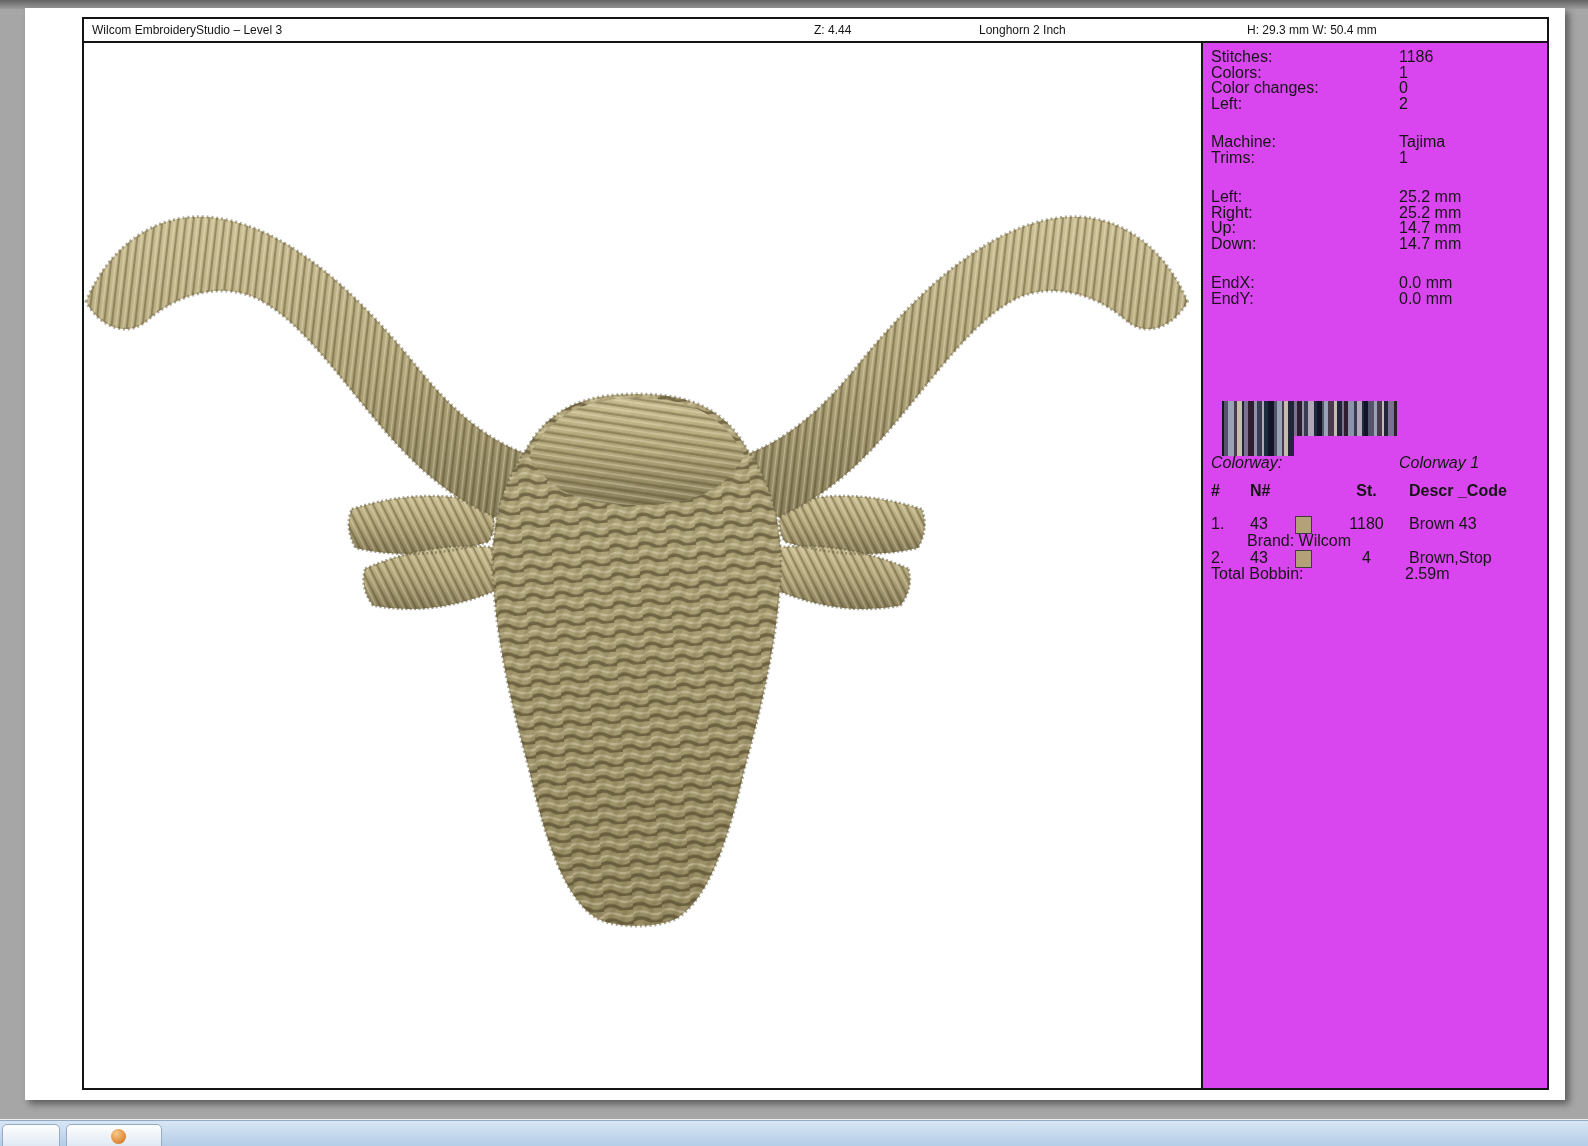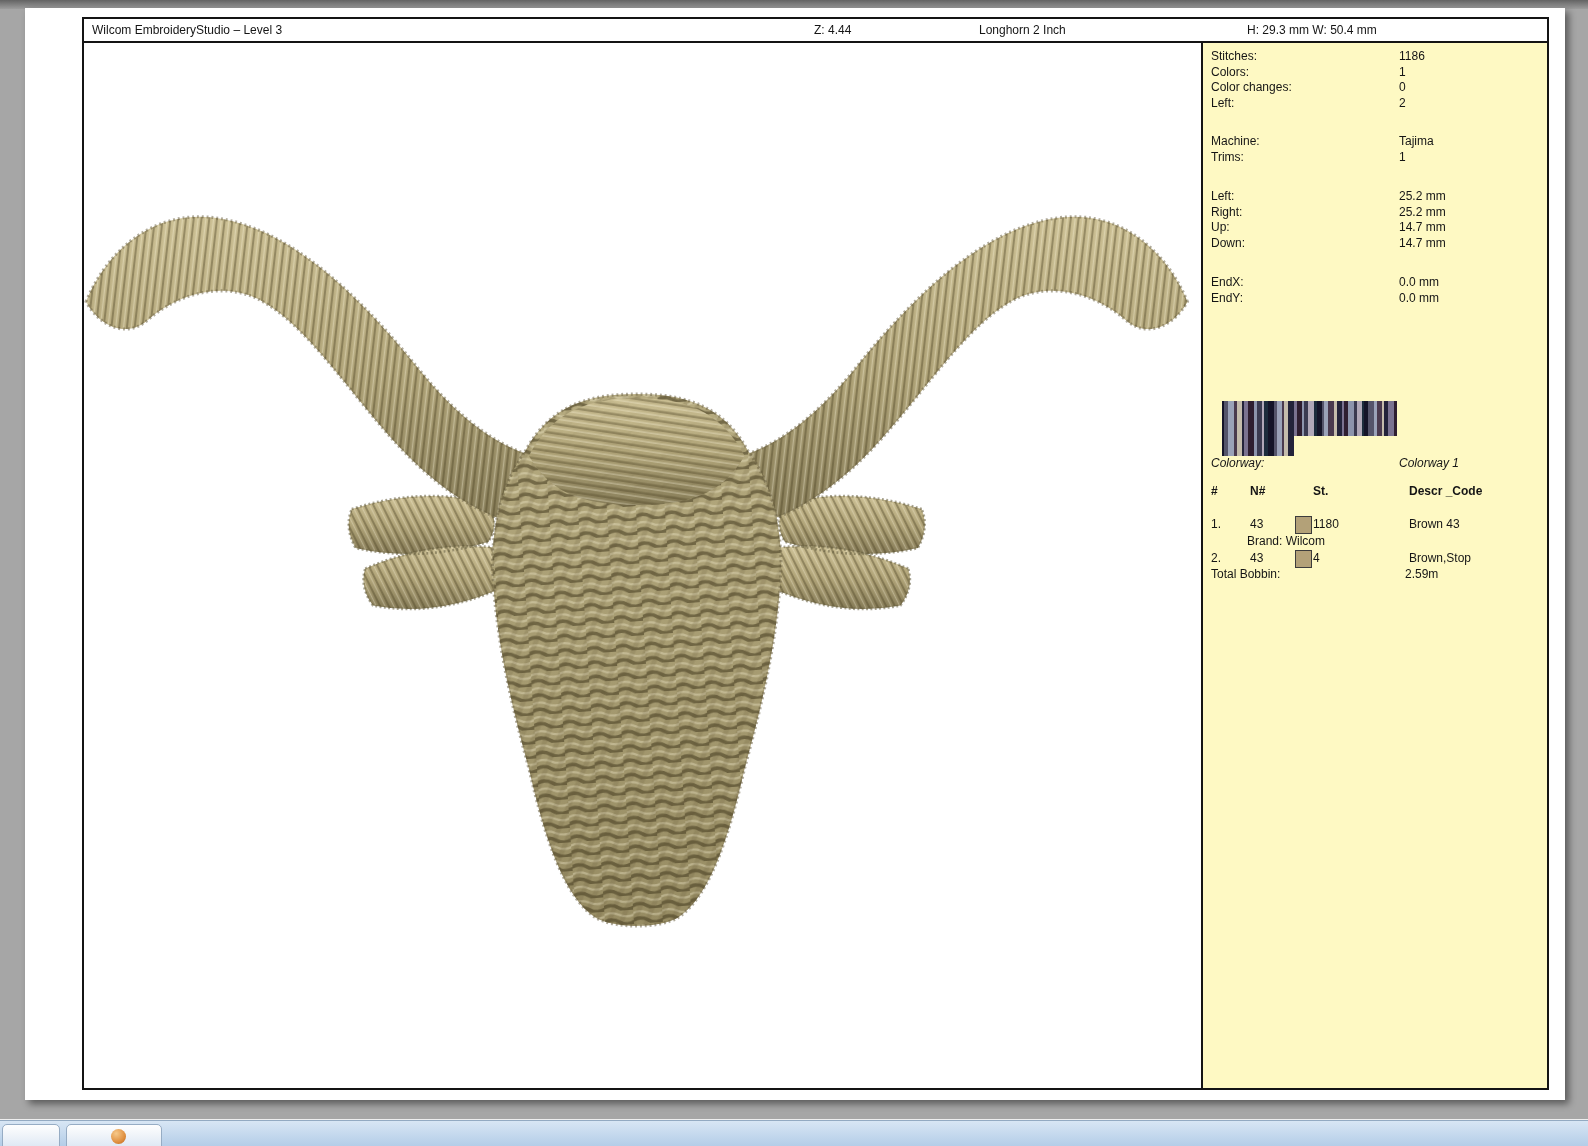--- a/index.html
+++ b/index.html
@@ -20,38 +20,38 @@
   .hdr{height:22px;border-bottom:2px solid #141414;position:relative;
     font-size:12px;line-height:22px;}
   .hdr span{position:absolute;top:0;white-space:nowrap;}
   .pre{white-space:pre;}
   
   .mid{flex:1;display:flex;min-height:0;position:relative;}
   .design-area{flex:1;position:relative;background:#fff;}
   .design-area svg{position:absolute;left:0;top:0;width:100%;height:100%;}
   
   .stats{width:344px;border-left:2px solid #141414;position:relative;
-    font-size:12px;background:#fef9c3;}
+    font-size:16px;background:#d946ef;}
   .sgroup{position:absolute;left:8px;right:6px;}
   .srow{position:relative;height:15.7px;line-height:15.7px;white-space:nowrap;}
   .val{position:absolute;left:188px;top:0;}
   .colorway-row{position:absolute;top:412px;left:8px;right:6px;height:16px;line-height:16px;font-style:italic;}
   
   .barcode{position:absolute;left:19px;top:358px;}
   .bc-row{font-size:0;white-space:nowrap;overflow:hidden;}
   .bc-row i{display:inline-block;height:100%;vertical-align:top;}
   
   .ctable{position:absolute;left:8px;right:4px;top:440px;height:110px;}
   .trow{position:absolute;left:0;right:0;height:17px;line-height:16px;white-space:nowrap;}
   .trow.th{font-weight:bold;}
   .c-num{position:absolute;left:0;}
   .c-n{position:absolute;left:39px;}
   .c-swatch{position:absolute;left:84px;top:0;width:15px;height:16px;
     background:var(--swatch,#b3a178);border:1px solid #3c3c3c;}
-  .c-st{position:absolute;left:102px;width:75px;text-align:left;}
+  .c-st{position:absolute;left:118px;width:75px;text-align:center;}
   .c-descr{position:absolute;left:198px;}
   .c-brand{position:absolute;left:36px;}
   .c-total{position:absolute;left:194px;}
   
   .ftr{height:24px;border-top:3px solid #141414;position:relative;
     font-size:12px;line-height:24px;}
   .ftr span{position:absolute;top:0;white-space:nowrap;}
   
   .task-sep{position:absolute;left:0;right:0;bottom:25px;height:2px;background:#efefef;}
   .taskbar{position:absolute;left:0;right:0;bottom:0;height:25px;

